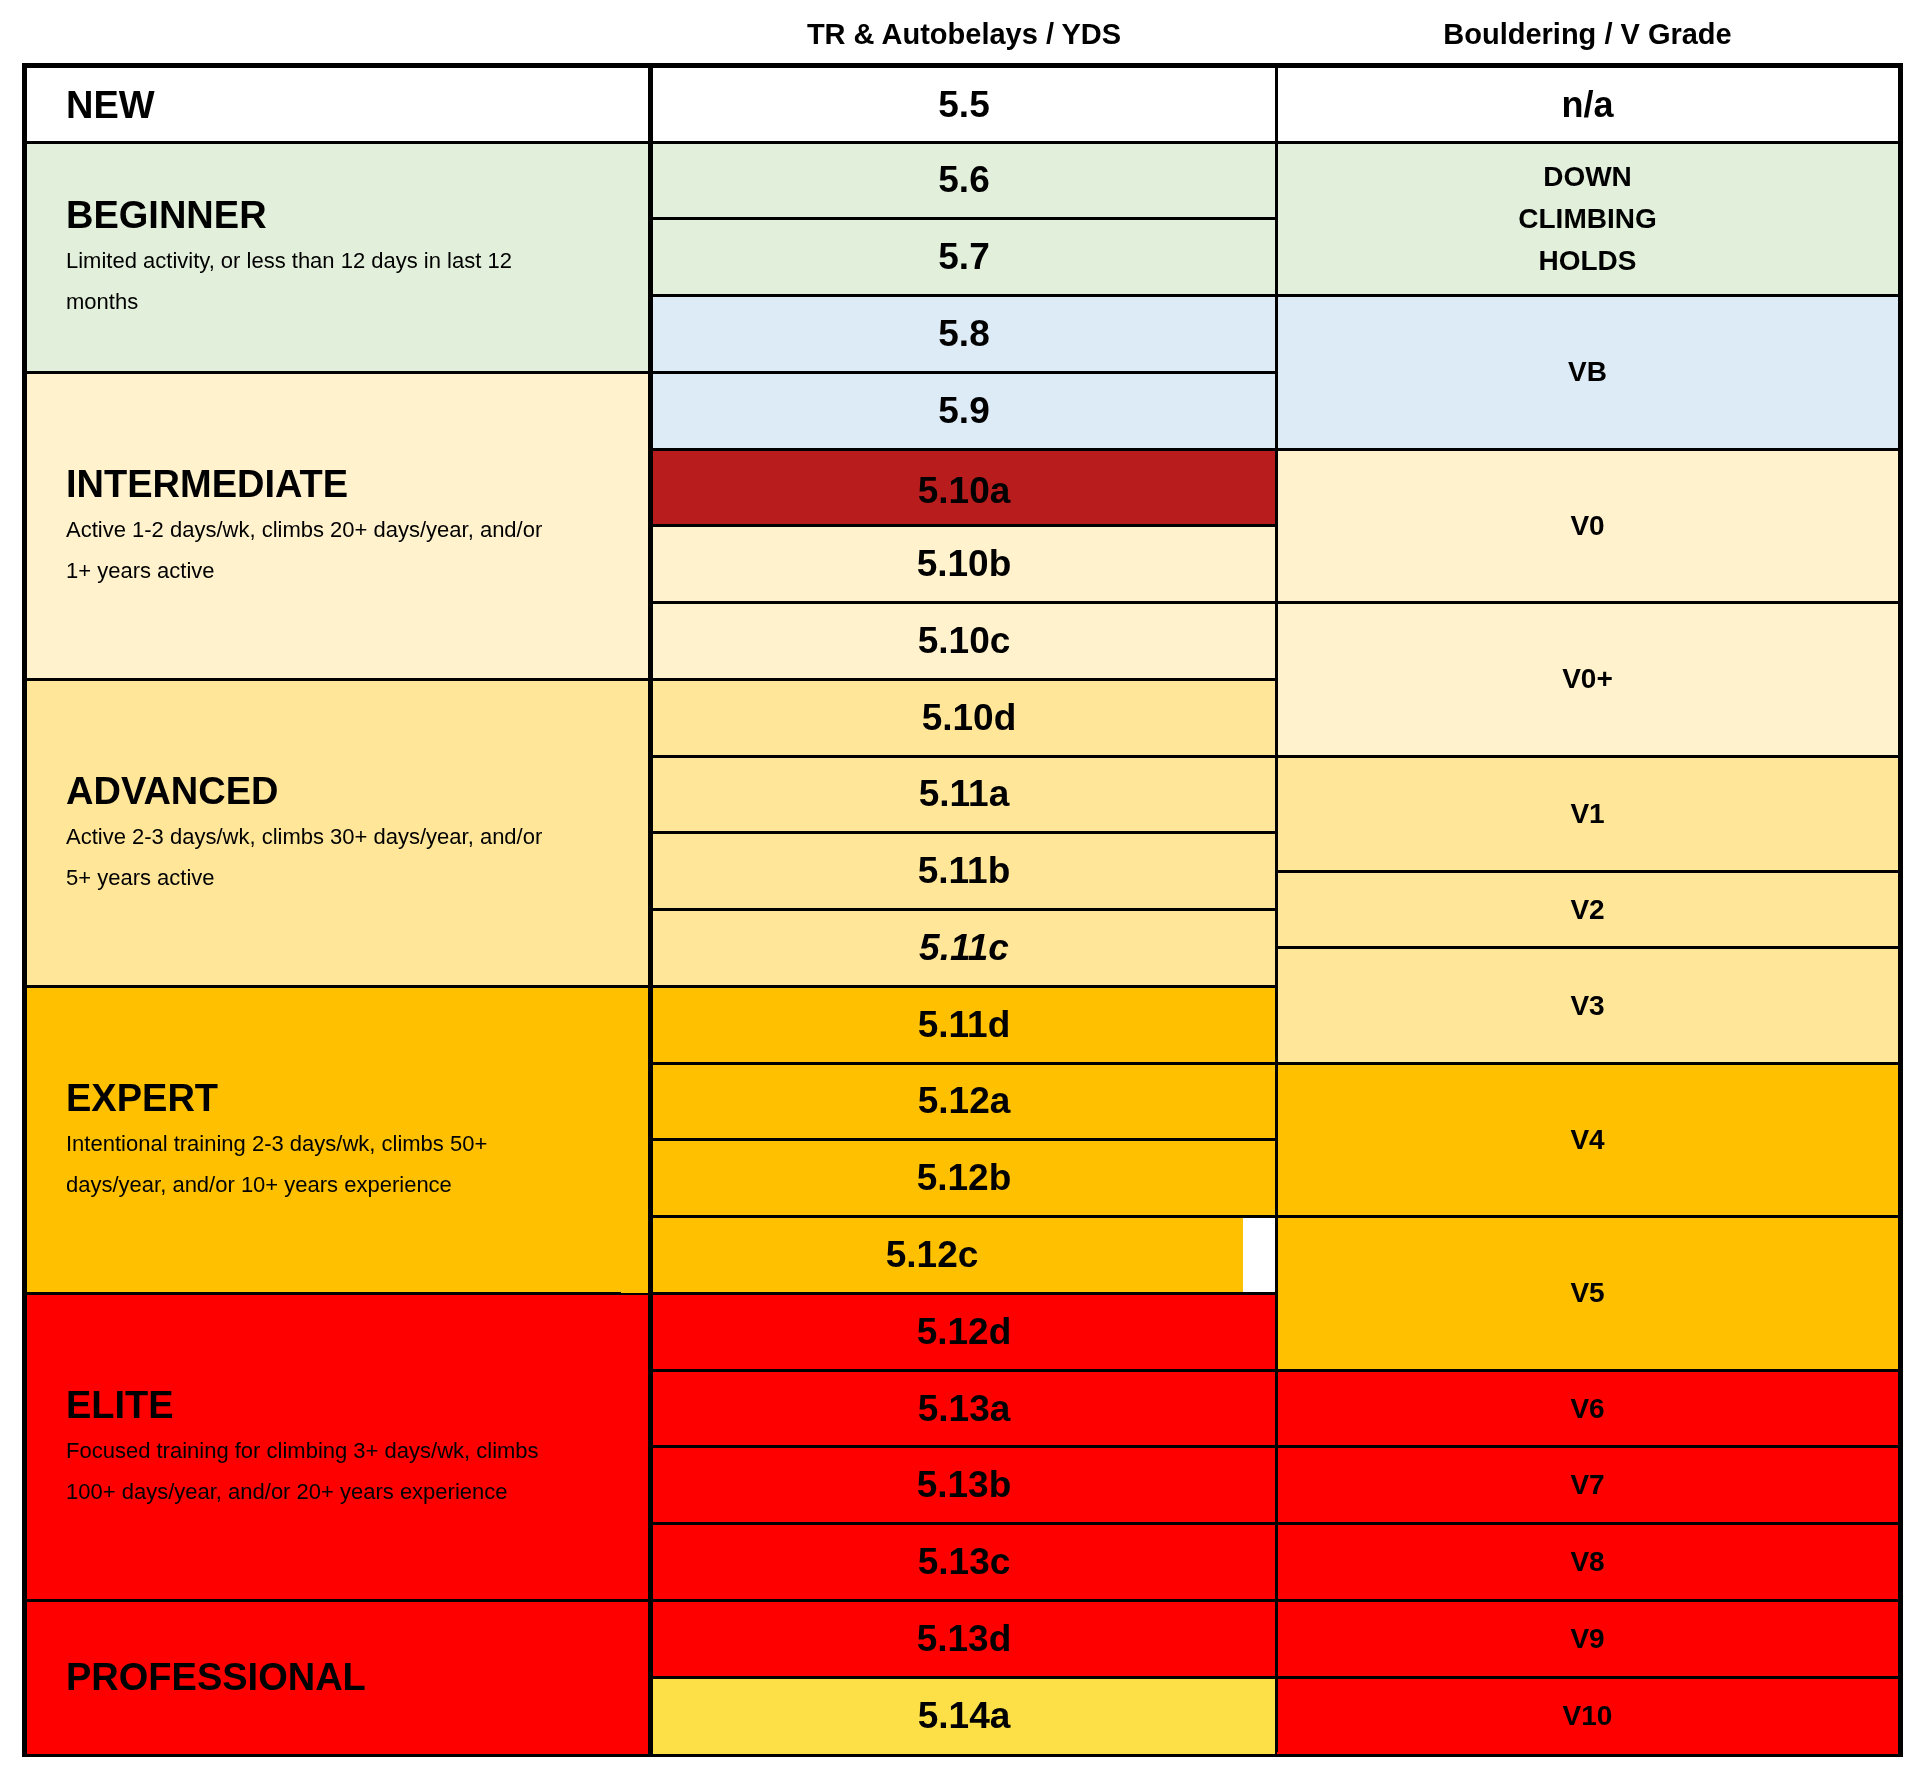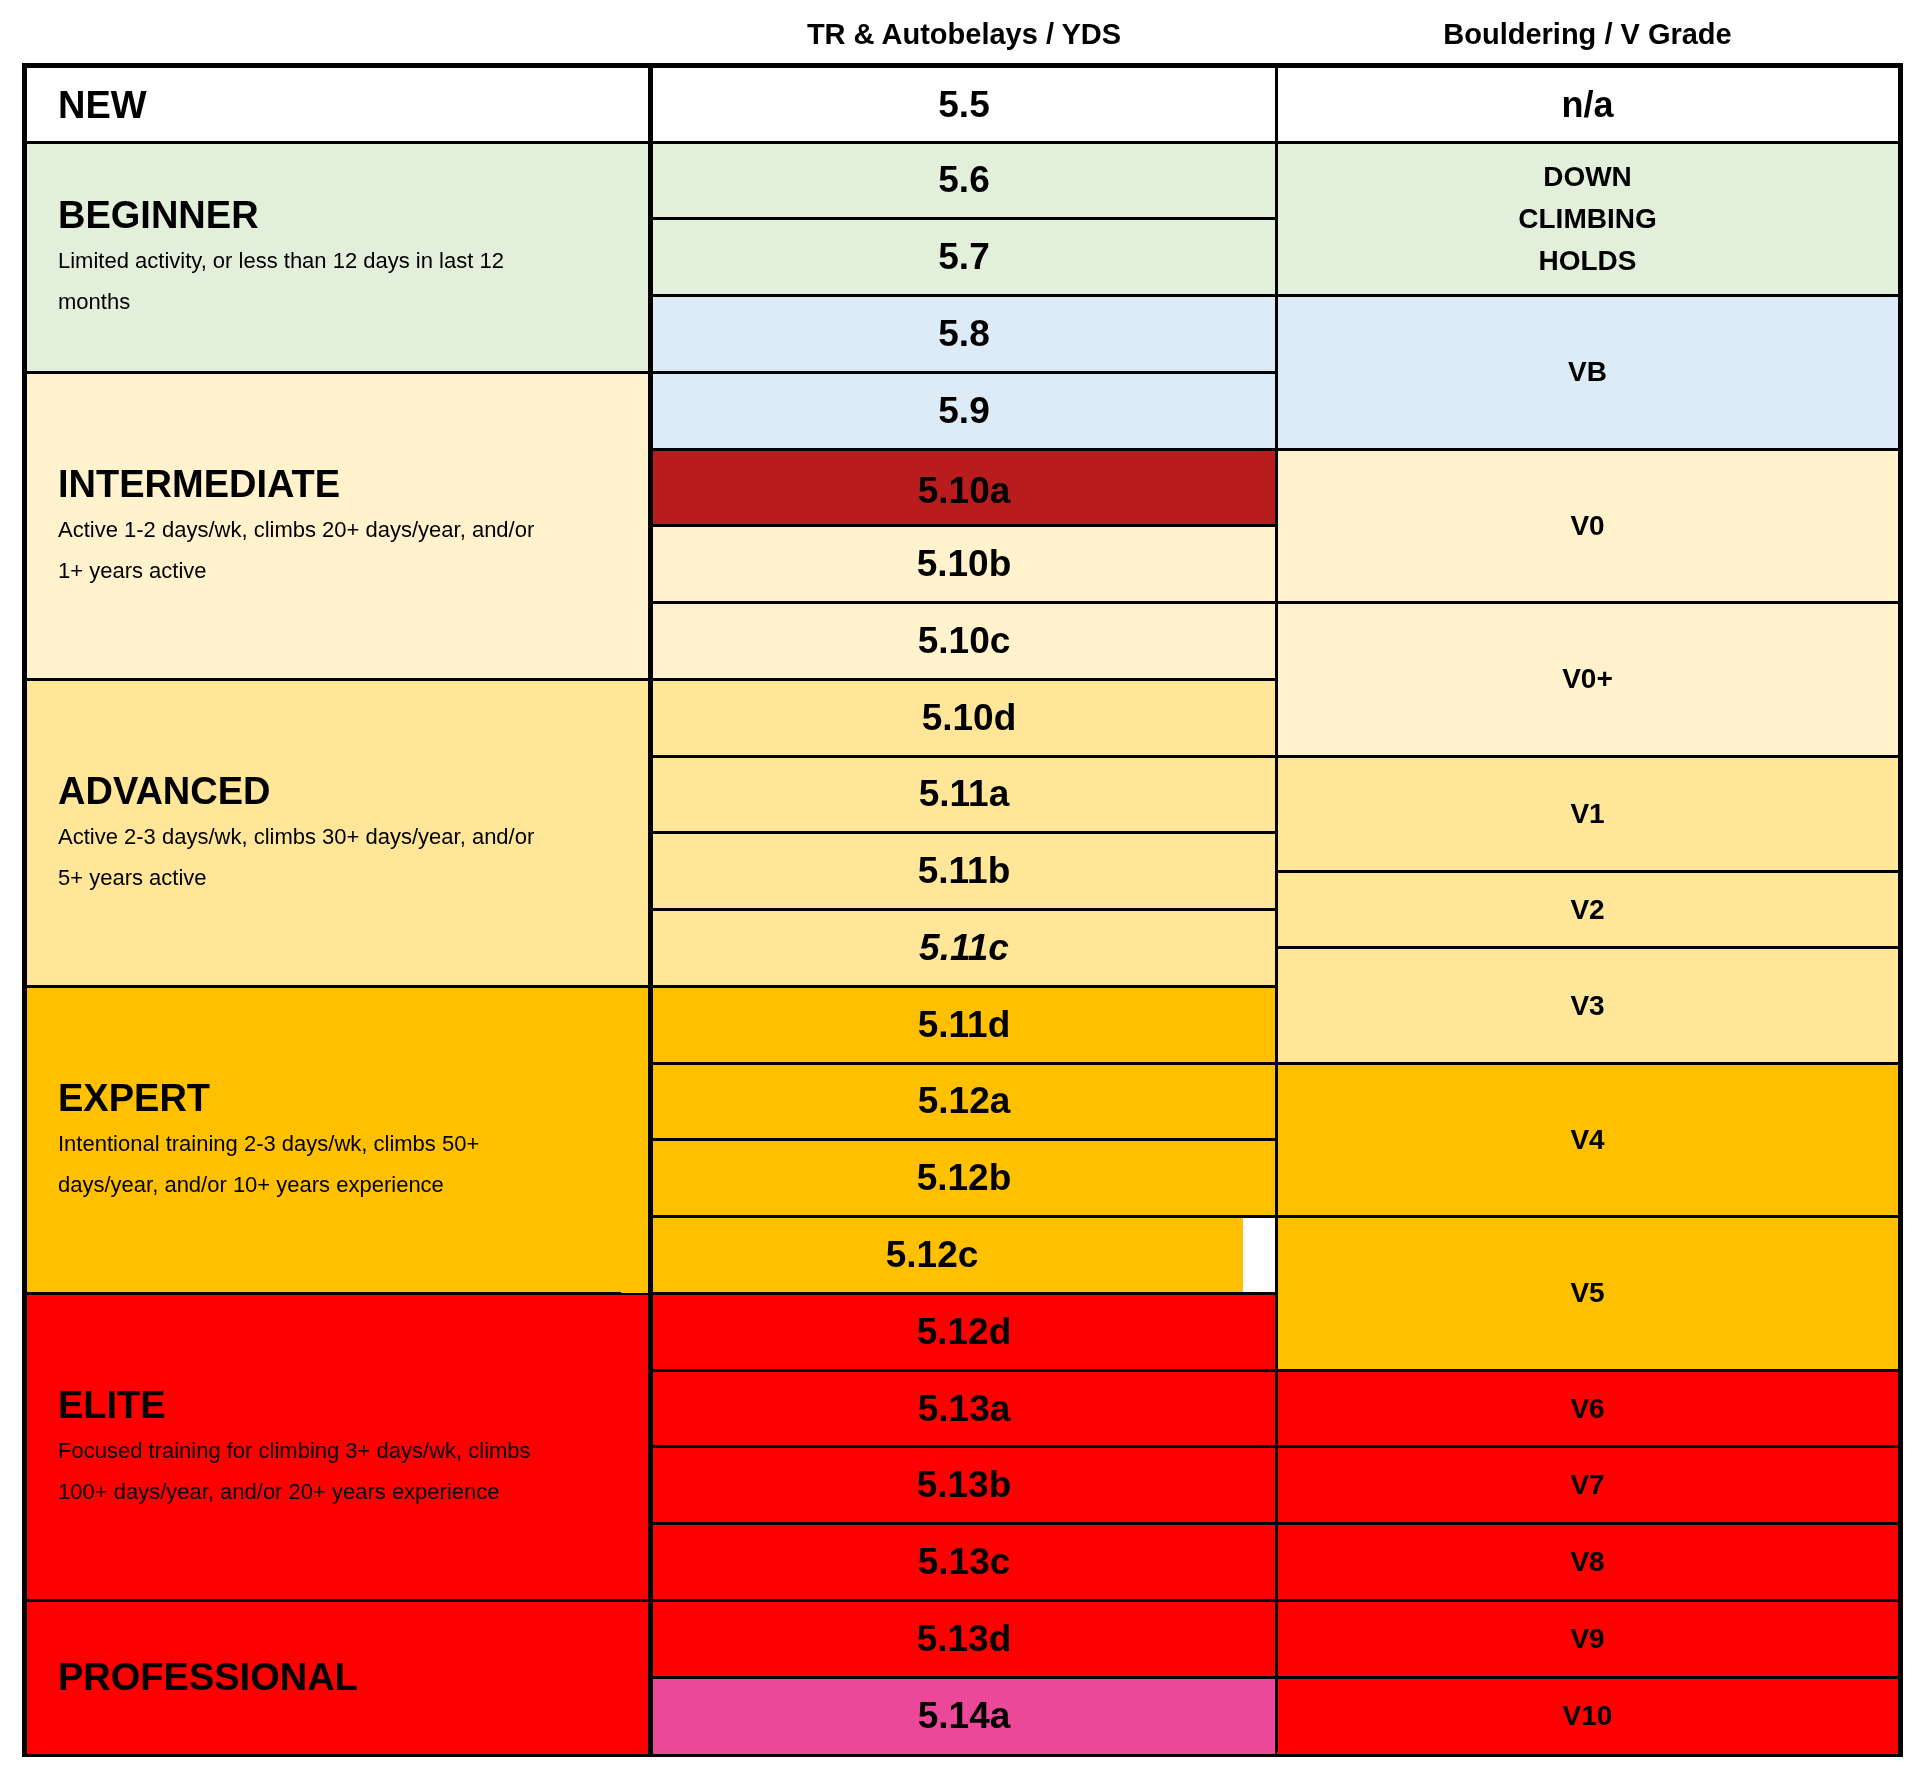--- a/index.html
+++ b/index.html
@@ -3,21 +3,21 @@
 <meta charset="utf-8">
 <style>
   html, body { margin: 0; padding: 0; background: #ffffff; }
   body { width: 1920px; height: 1776px; position: relative; overflow: hidden;
          font-family: "Liberation Sans", sans-serif; color: #000; }
   .hdr { position: absolute; top: 12px; height: 44px; line-height: 44px; text-align: center;
          font-weight: bold; font-size: 29px; }
   #tbl { position: absolute; left: 22px; top: 63px; width: 1881px; height: 1694px;
          box-sizing: border-box; border: 5px solid #000; background: #fff; }
   .cell { position: absolute; box-sizing: border-box; display: flex; align-items: center; }
-  .c1 { padding-left: 31px; flex-direction: column; align-items: flex-start; justify-content: center; }
+  .c1 { padding-left: 39px; flex-direction: column; align-items: flex-start; justify-content: center; }
   .c1 .title { font-weight: bold; font-size: 38px; line-height: 46px; }
   .c1 .desc { font-size: 22px; line-height: 41px; margin-top: 2px; }
   .c2, .c3 { justify-content: center; text-align: center; font-weight: bold; }
   .c2 { font-size: 37px; }
   .c3 { font-size: 28px; line-height: 42px; }
   .c3 .multi { display: block; }
   .hline { position: absolute; background: #000; }
   .vdiv-thick { position: absolute; background: #000; width: 5px; }
   .vdiv { position: absolute; background: #000; width: 3px; }
 </style>
@@ -142,21 +142,21 @@
     </div>
       <div class="hline" style="left:626px;top:1377.42px;width:622px;height:3px;"></div>
       <div class="cell c2" style="left:626px;top:1455.68px;width:622px;height:76.76px;background:#FF0000;">
       <span>5.13c</span>
     </div>
       <div class="hline" style="left:626px;top:1454.18px;width:622px;height:3px;"></div>
       <div class="cell c2" style="left:626px;top:1532.44px;width:622px;height:76.76px;background:#FF0000;">
       <span>5.13d</span>
     </div>
       <div class="hline" style="left:626px;top:1530.94px;width:622px;height:3px;"></div>
-      <div class="cell c2" style="left:626px;top:1609.2px;width:622px;height:76.76px;background:#ec4899;">
+      <div class="cell c2" style="left:626px;top:1609.2px;width:622px;height:76.76px;background:#fde047;">
       <span>5.14a</span>
     </div>
       <div class="hline" style="left:626px;top:1607.7px;width:622px;height:3px;"></div>
       <div class="cell c3" style="left:1250px;top:74px;width:621px;height:153.52px;background:#E2EFDA;">
         <span>
           <span class="multi">DOWN</span>
           <span class="multi">CLIMBING</span>
           <span class="multi">HOLDS</span>
         </span>
       </div>

